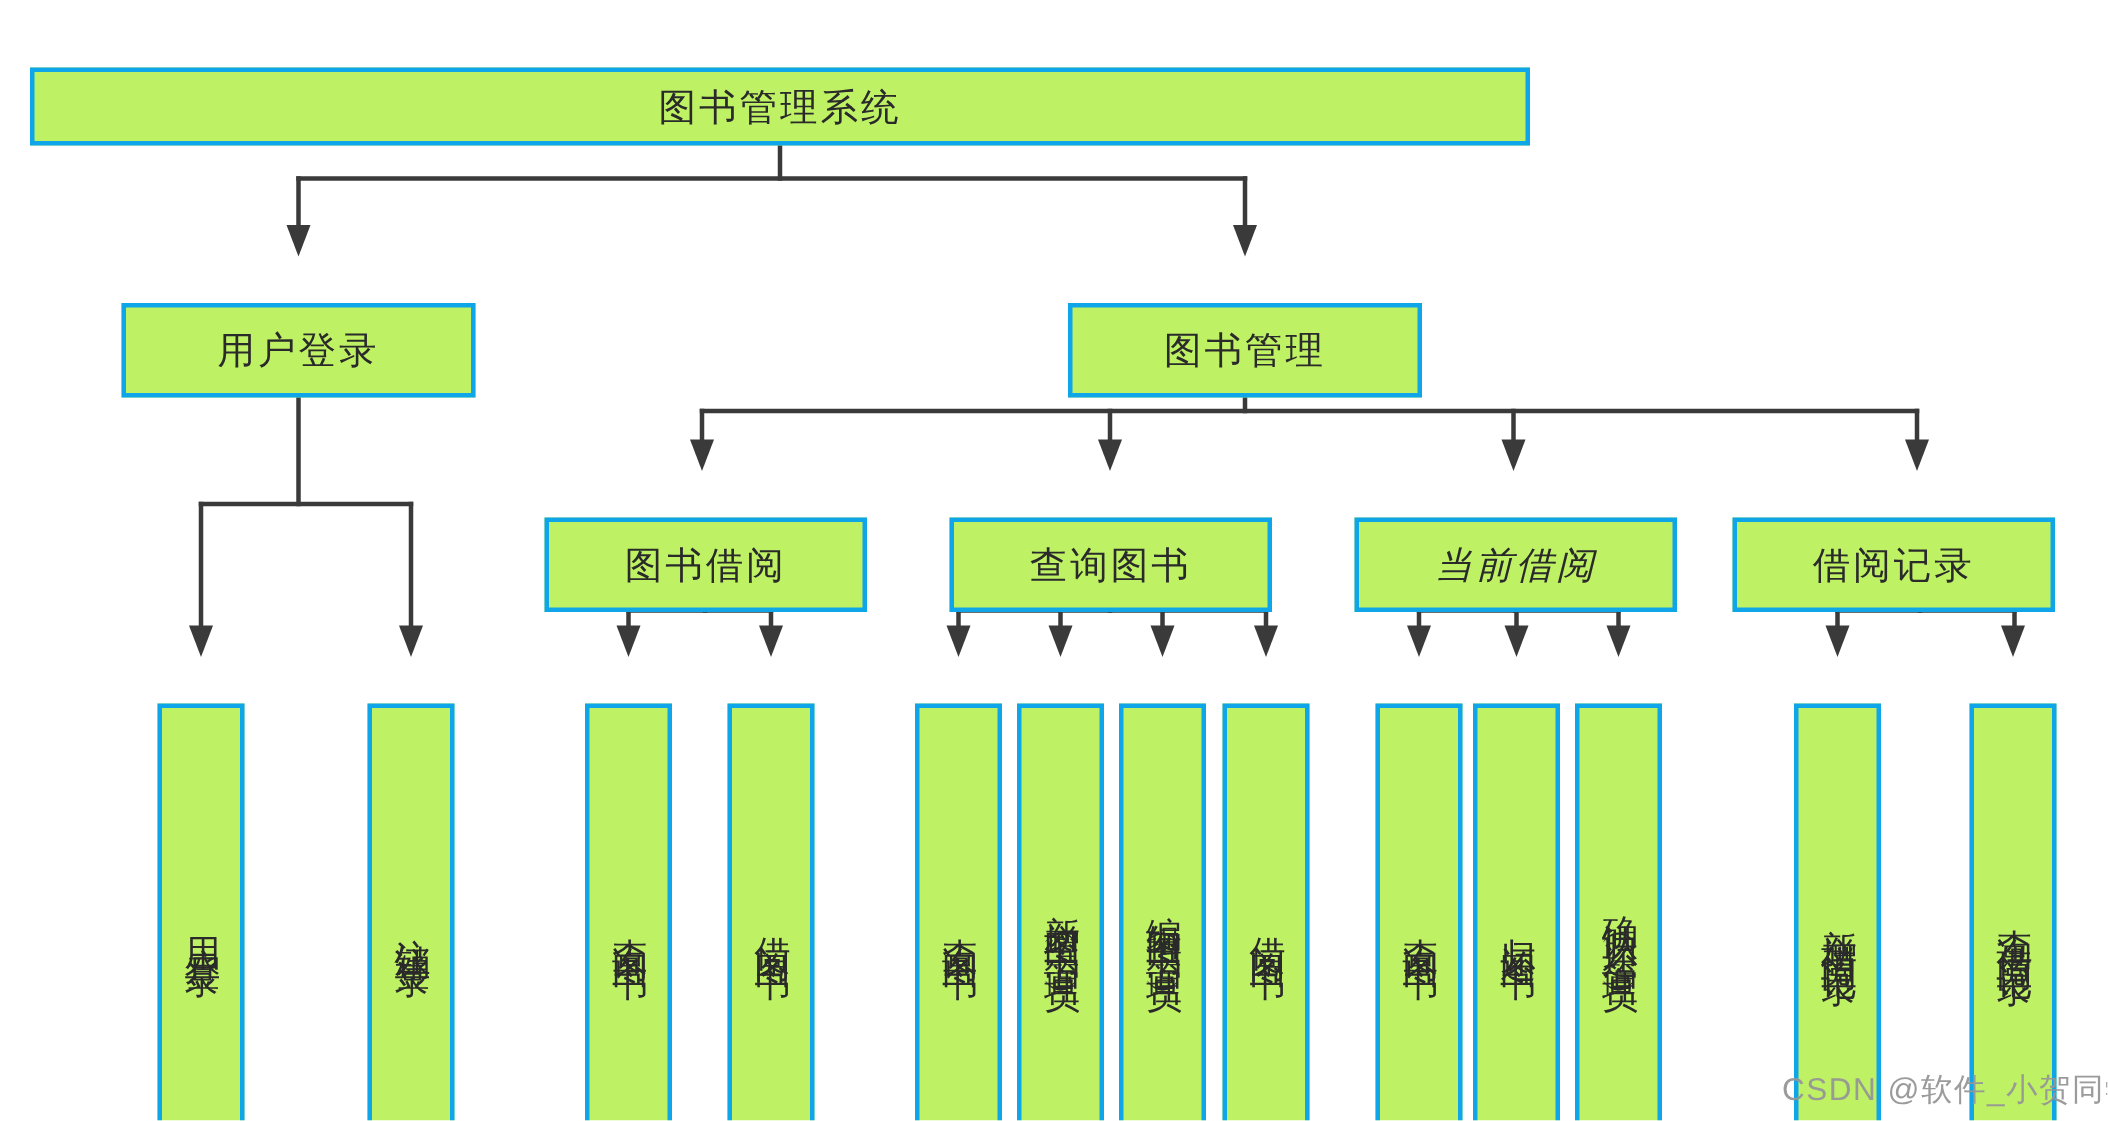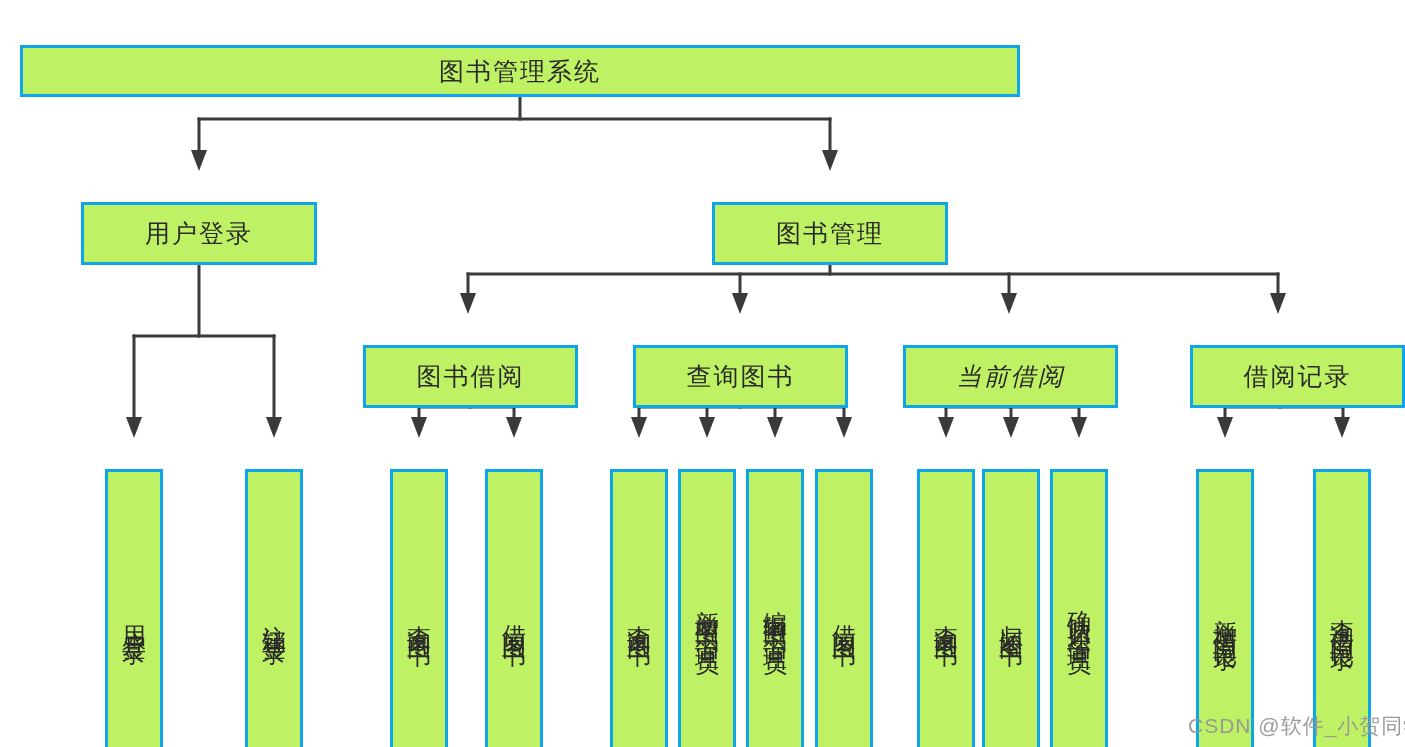--- a/index.html
+++ b/index.html
@@ -97,21 +97,21 @@
   </svg>
 
   <div class="box hbox root">图书管理系统</div>
 
   <div class="box hbox lv2" style="left:81px;">用户登录</div>
   <div class="box hbox lv2" style="left:712px;">图书管理</div>
 
   <div class="box hbox lv3" style="left:363px;">图书借阅</div>
   <div class="box hbox lv3" style="left:633px;">查询图书</div>
   <div class="box hbox lv3" style="left:903px;font-style:italic;">当前借阅</div>
-  <div class="box hbox lv3" style="left:1190px;">借阅记录</div>
+  <div class="box hbox lv3" style="left:1155px;">借阅记录</div>
 
   <div class="box vbox" style="left:105px;">用户登录</div>
   <div class="box vbox" style="left:245px;">注销登录</div>
 
   <div class="box vbox" style="left:390px;">查询图书</div>
   <div class="box vbox" style="left:485px;">借阅图书</div>
 
   <div class="box vbox" style="left:610px;">查询图书</div>
   <div class="box vbox" style="left:678px;">新增图书（管理员）</div>
   <div class="box vbox" style="left:746px;">编辑图书（管理员）</div>

